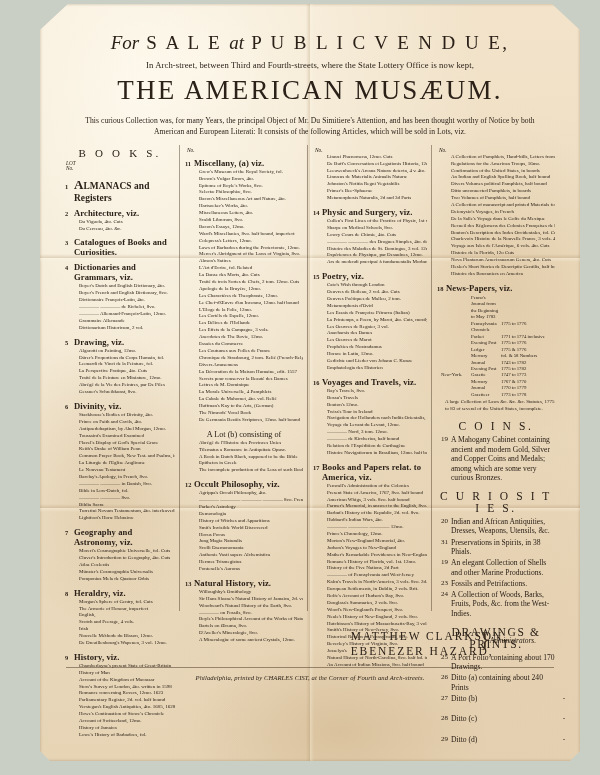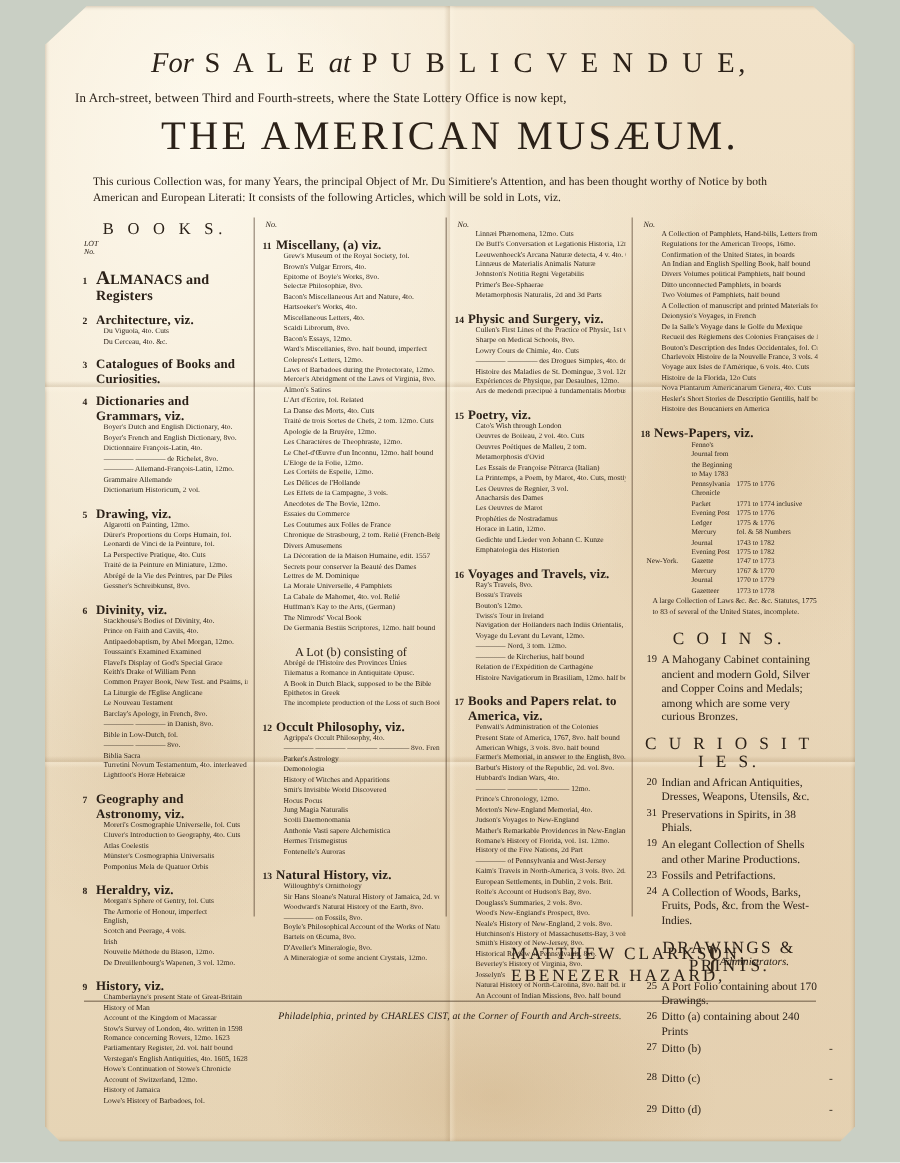--- a/index.html
+++ b/index.html
@@ -4,21 +4,21 @@
 <style>
   html,body{margin:0;padding:0;background:#ffffff;}
   body{width:600px;height:775px;overflow:hidden;font-family:"Liberation Serif",serif;}
 
   #sheet{position:relative;width:600px;height:775px;background:#ffffff;}
 
   
   .mount{position:absolute;inset:0;background:#c9cfc4;}
 
   .paper{
-    position:absolute;left:30px;top:4px;width:540px;height:757px;
+    position:absolute;left:40px;top:4px;width:540px;height:757px;
     background:
       radial-gradient(ellipse at 18% 12%, rgba(255,252,242,.85) 0%, rgba(255,252,242,0) 55%),
       radial-gradient(ellipse at 85% 80%, rgba(226,203,170,.55) 0%, rgba(226,203,170,0) 60%),
       linear-gradient(180deg,#f2e3ca 0%, #eedfc4 30%, #ecdcc0 62%, #e6d4b5 100%);
     clip-path: polygon(28px 0, calc(100% - 28px) 0, 100% 26px, 100% calc(100% - 10px), calc(100% - 10px) 100%, 10px 100%, 0 calc(100% - 10px), 0 26px);
     box-shadow:0 0 3px rgba(120,95,60,.45) inset;
     color:#2b2118;
   }
   
   .stain{position:absolute;pointer-events:none;border-radius:50%;}
@@ -31,23 +31,23 @@
   .fold-h{position:absolute;left:0;right:0;height:8px;background:linear-gradient(180deg,rgba(150,120,80,0) 0%,rgba(150,120,80,.22) 45%,rgba(255,248,232,.35) 55%,rgba(150,120,80,0) 100%);pointer-events:none;}
   .fold-v{position:absolute;top:0;bottom:0;width:8px;background:linear-gradient(90deg,rgba(150,120,80,0) 0%,rgba(150,120,80,.20) 45%,rgba(255,248,232,.3) 55%,rgba(150,120,80,0) 100%);pointer-events:none;}
 
   .inner{position:absolute;left:0;top:0;right:0;bottom:0;padding:22px 20px 10px 20px;box-sizing:border-box;}
 
   
   .hd-line1{text-align:center;font-size:19px;letter-spacing:2.4px;white-space:nowrap;margin:6px 0 0 0;}
   .hd-line1 .it{font-style:italic;letter-spacing:0px;font-size:19px;}
   .hd-line2{text-align:center;font-size:9.2px;margin-top:6px;letter-spacing:.15px;}
   .hd-name{text-align:center;font-style:italic;font-size:15.5px;margin-top:5px;letter-spacing:.2px;}
-  .hd-line4{text-align:left;font-size:8.6px;margin-top:6px;letter-spacing:.1px;}
+  .hd-line4{text-align:center;font-size:8.6px;margin-top:6px;letter-spacing:.1px;}
   .hd-main{text-align:center;font-size:27px;letter-spacing:2.2px;margin-top:5px;white-space:nowrap;}
-  .hd-blurb{text-align:left;font-size:7.6px;line-height:1.5;margin:9px 12px 0 12px;letter-spacing:.05px;}
+  .hd-blurb{text-align:center;font-size:7.6px;line-height:1.5;margin:9px 12px 0 12px;letter-spacing:.05px;}
 
   
   .cols{display:flex;margin-top:9px;height:470px;}
   .col{position:relative;padding:0 5px;box-sizing:border-box;}
   .c1{width:24.0%;}
   .c2{width:25.6%;}
   .c3{width:24.8%;}
   .c4{width:25.6%;}
   .rule{position:absolute;top:-2px;bottom:6px;width:0;border-left:1px solid rgba(70,52,34,.45);}
   .rule.r{right:0;}

